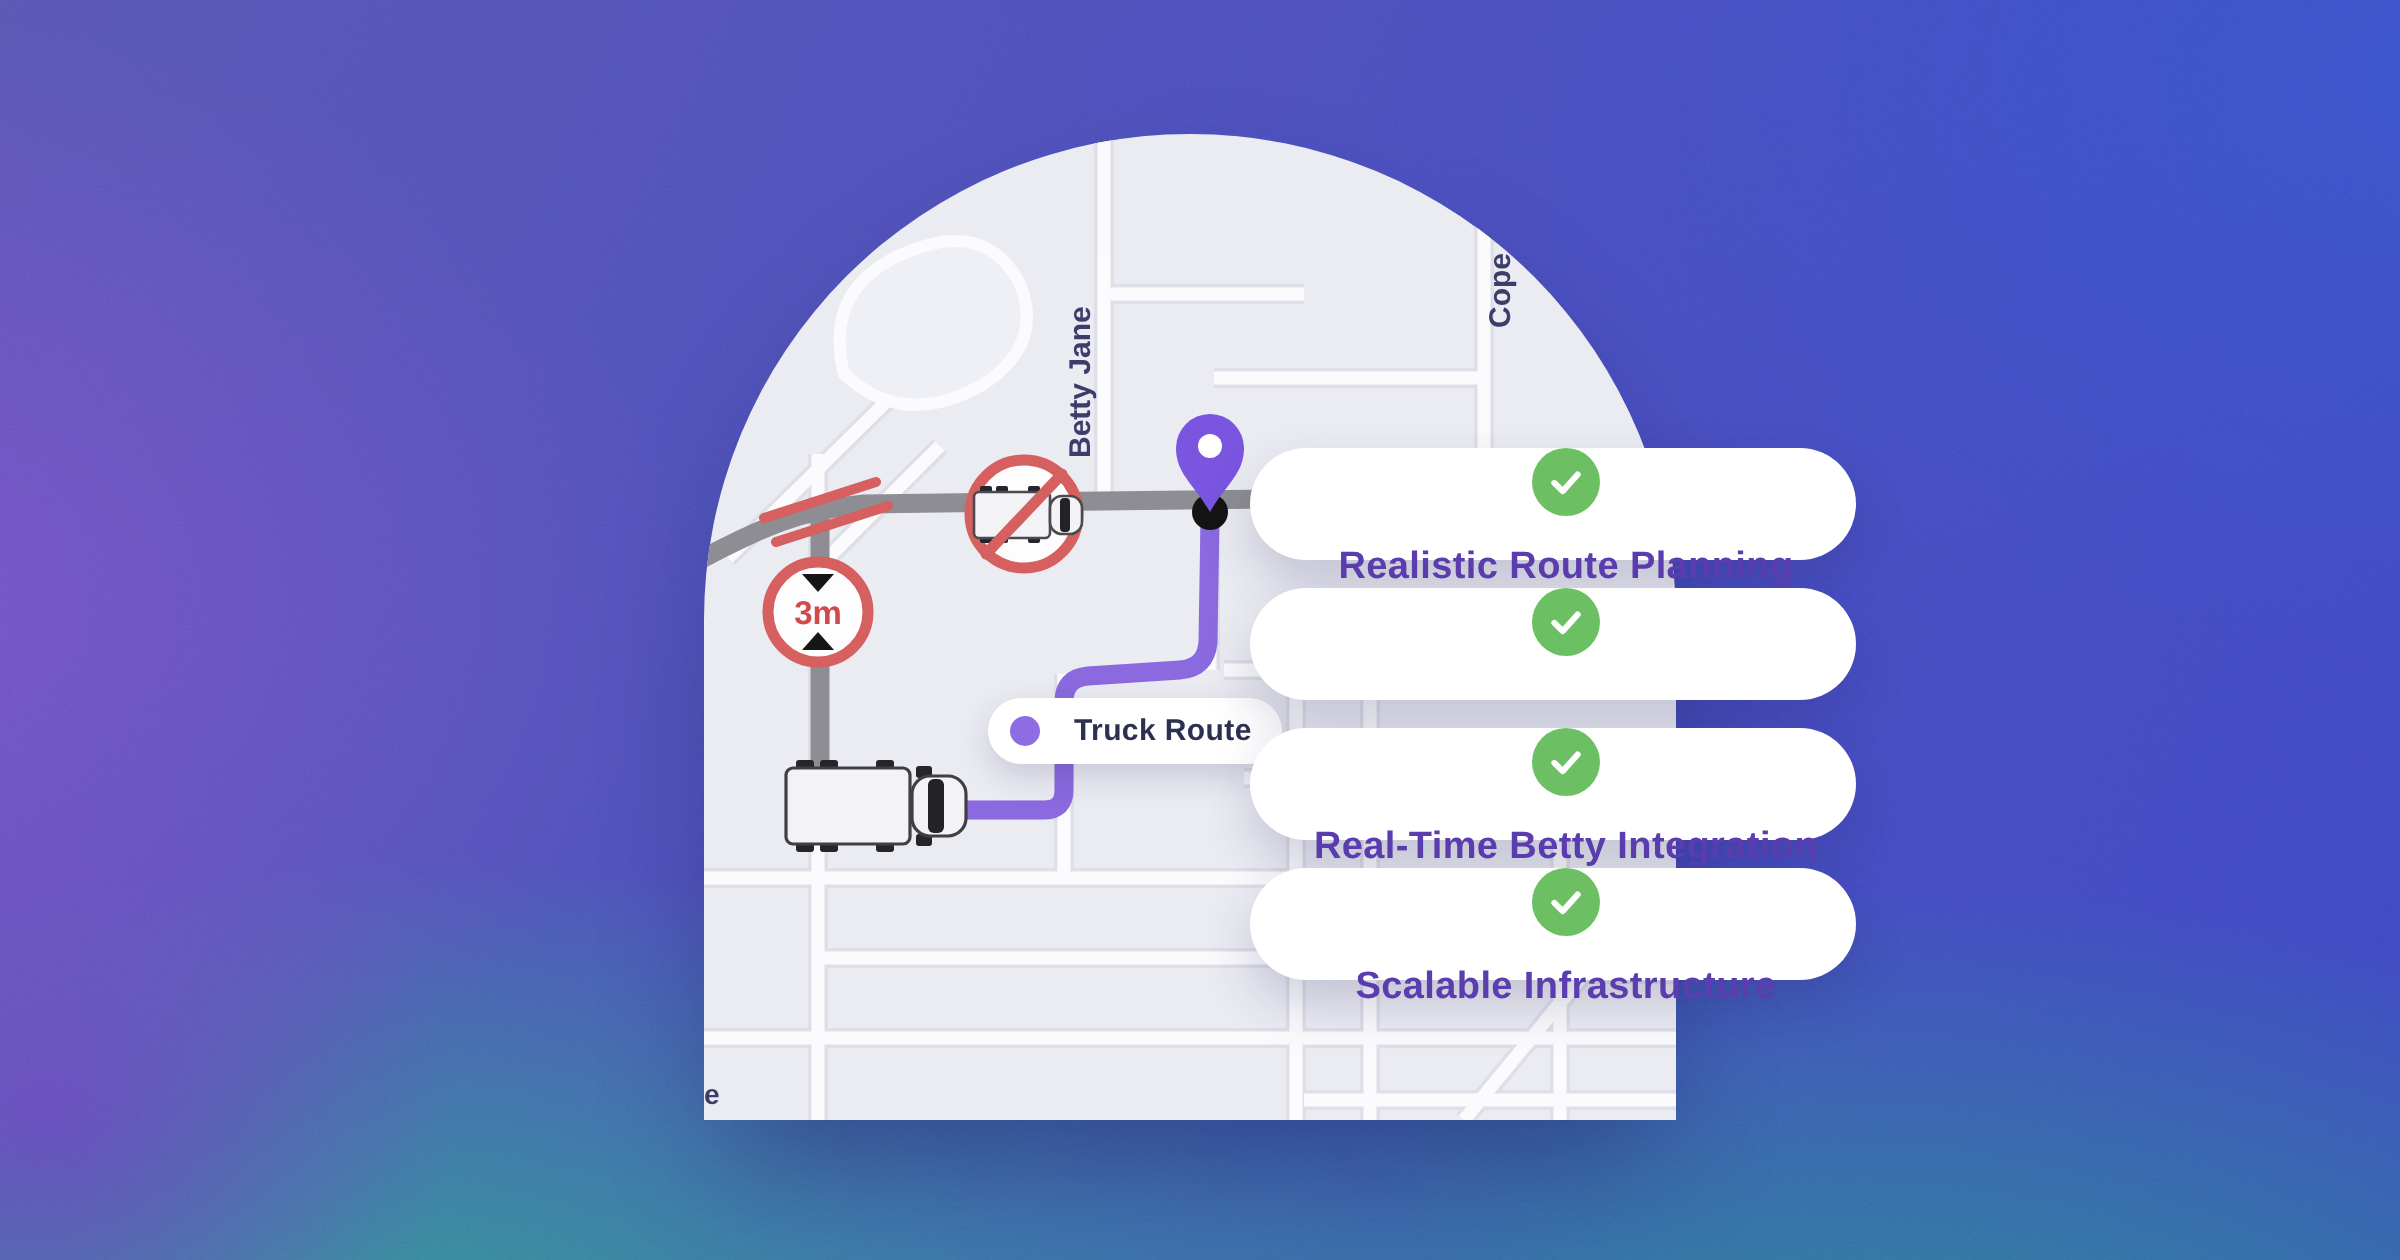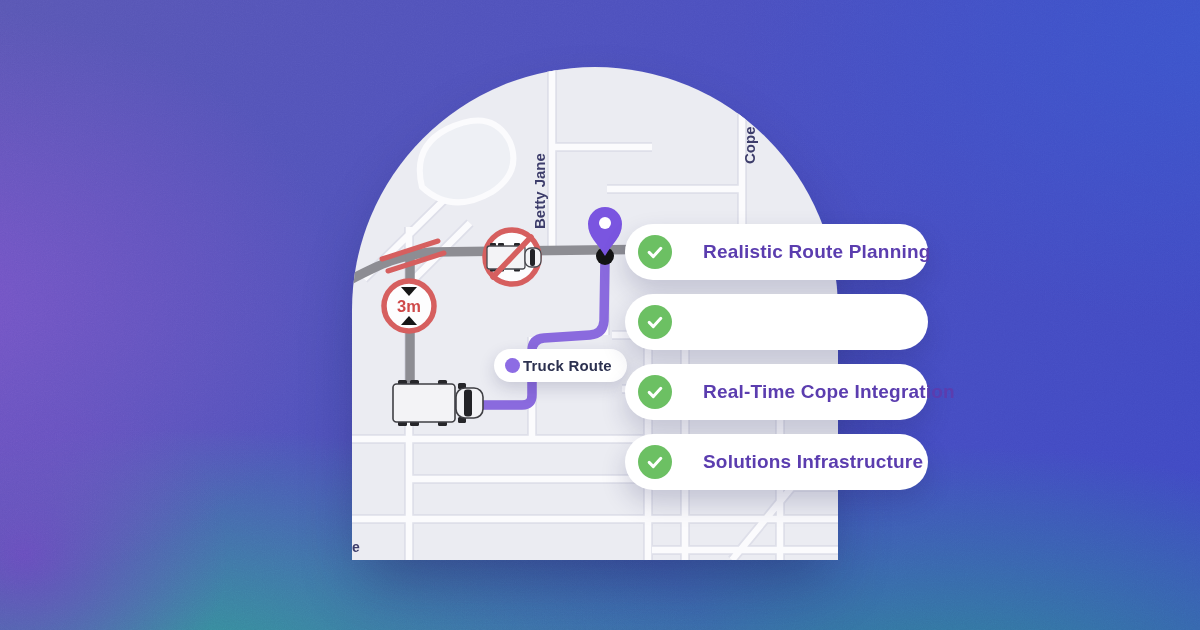--- a/index.html
+++ b/index.html
@@ -24,32 +24,33 @@
   
   .map-arch{
     position:absolute;left:352px;top:67px;width:486px;height:493px;
     border-radius:243px 243px 0 0;overflow:hidden;background:#ebecf2;
     box-shadow:0 30px 60px -12px rgba(15,20,60,.35);
   }
   .map-arch svg{display:block;}
   
   .truck-route-badge{
     position:absolute;left:494px;top:349px;height:33px;
-    display:flex;align-items:center;gap:3px;padding:0 15px 0 11px;
+    display:flex;align-items:center;gap:17px;padding:0 15px 0 11px;
     background:#ffffff;border-radius:17px;
     box-shadow:0 6px 16px rgba(40,40,90,.18);
   }
   .truck-route-badge .dot{width:15px;height:15px;border-radius:50%;background:#8d6ce4;}
   .truck-route-badge .txt{font-size:15px;font-weight:700;color:#2c3150;letter-spacing:.2px;}
   
   .feature-pill{
     position:absolute;left:625px;width:303px;height:56px;
     background:#ffffff;border-radius:28px;
-    display:flex;align-items:center;gap:31px;padding-left:13px;box-sizing:border-box;
+    display:flex;align-items:center;gap:15px;padding-left:13px;box-sizing:border-box;
     box-shadow:0 12px 26px rgba(35,35,90,.20);
+    flex-direction:column;
   }
   .feature-pill .check{
     width:34px;height:34px;border-radius:50%;background:#6cc063;flex:0 0 auto;
     display:flex;align-items:center;justify-content:center;
   }
   .feature-pill .label{
     font-size:19px;font-weight:700;color:#5b3daf;letter-spacing:.2px;white-space:nowrap;
   }
   .p1{top:224px;} .p2{top:294px;} .p3{top:364px;} .p4{top:434px;}
 </style>
@@ -166,22 +167,22 @@
         <path d="M5 12.5 L10 17.5 L19 7.5" stroke="#ffffff" stroke-width="3.6" fill="none" stroke-linecap="round" stroke-linejoin="round"></path>
       </svg>
   </span>
 </div>
 <div class="feature-pill p3">
   <span class="check">
     <svg width="20" height="20" viewBox="0 0 24 24">
         <path d="M5 12.5 L10 17.5 L19 7.5" stroke="#ffffff" stroke-width="3.6" fill="none" stroke-linecap="round" stroke-linejoin="round"></path>
       </svg>
   </span>
-  <span class="label">Real-Time Cope Integration</span>
+  <span class="label">Real-Time Betty Integration</span>
 </div>
 <div class="feature-pill p4">
   <span class="check">
     <svg width="20" height="20" viewBox="0 0 24 24">
         <path d="M5 12.5 L10 17.5 L19 7.5" stroke="#ffffff" stroke-width="3.6" fill="none" stroke-linecap="round" stroke-linejoin="round"></path>
       </svg>
   </span>
-  <span class="label">Solutions Infrastructure</span>
+  <span class="label">Scalable Infrastructure</span>
 </div>
 
 </body></html>

